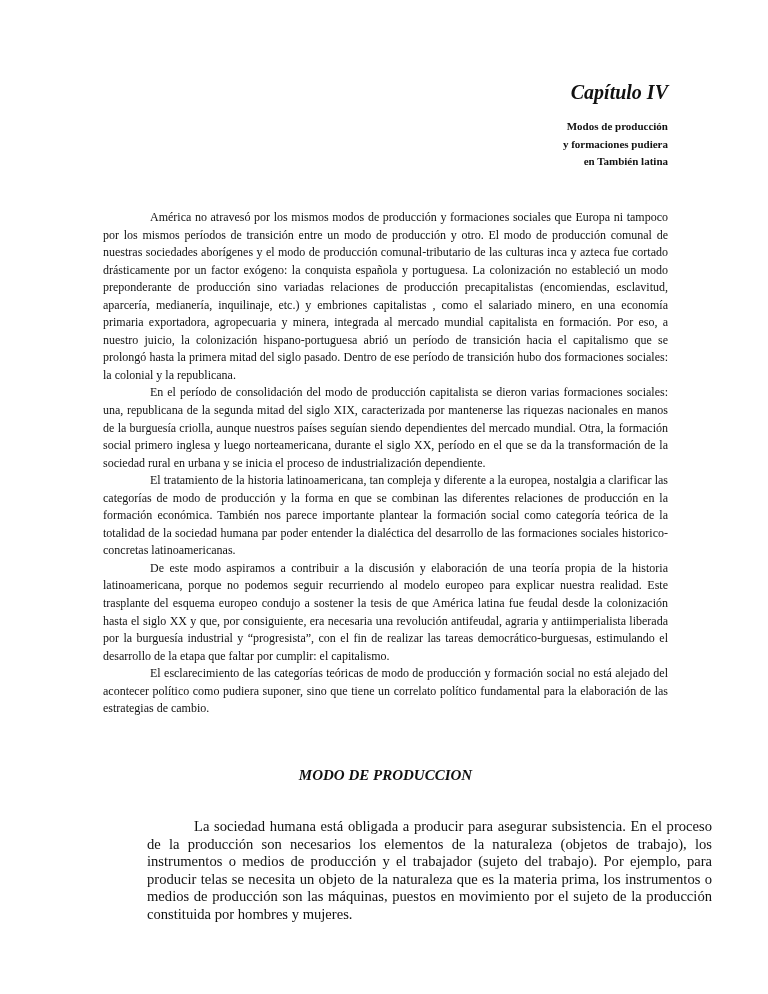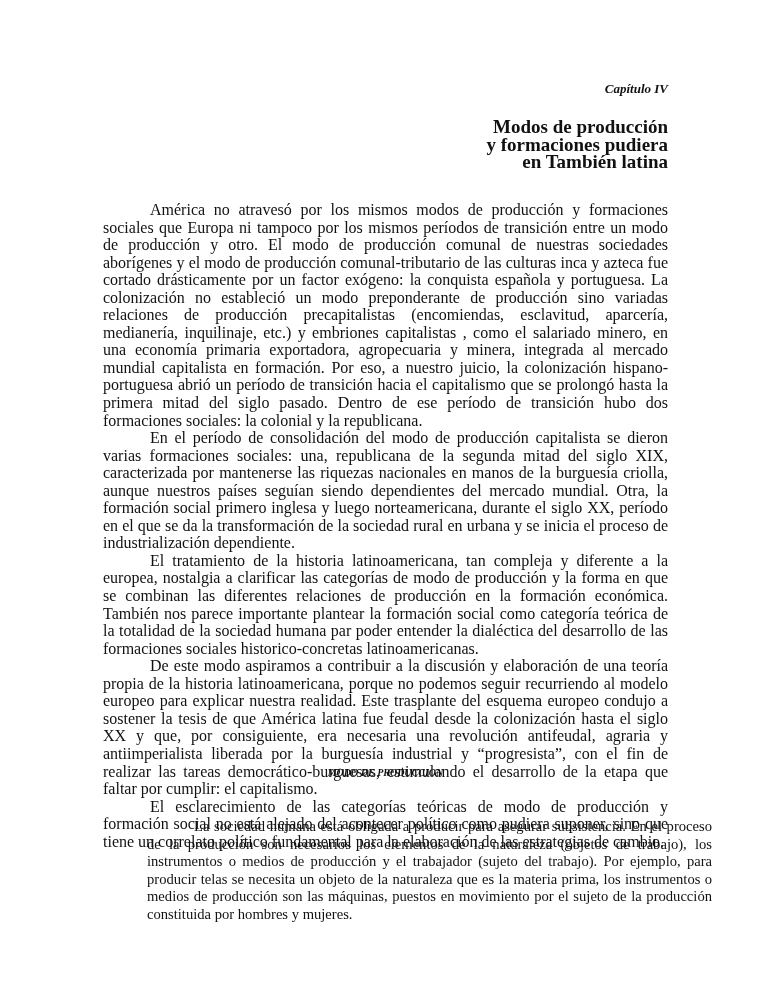--- a/index.html
+++ b/index.html
@@ -1,28 +1,28 @@
 <!DOCTYPE html>
 <html><head>
 <meta charset="utf-8">
 <style>
   html, body { margin: 0; padding: 0; background: #ffffff; }
   body { width: 768px; height: 994px; overflow: hidden; position: relative;
          font-family: "Liberation Serif", "DejaVu Serif", serif; color: #111; }
   .page { position: absolute; left: 103px; top: 0; width: 565px; }
   .chapter { position: absolute; right: 0; top: 81px; font-weight: bold; font-style: italic;
-             font-size: 13px; text-align: right; white-space: nowrap; }
-  .title { position: absolute; right: 0; top: 118px; font-weight: bold; font-size: 19px;
+             font-size: 20px; text-align: right; white-space: nowrap; }
+  .title { position: absolute; right: 0; top: 118px; font-weight: bold; font-size: 11px;
            line-height: 17.6px; text-align: right; }
   .title div { white-space: nowrap; }
-  .body { position: absolute; left: 0; top: 201px; width: 565px; font-size: 16px;
+  .body { position: absolute; left: 0; top: 209px; width: 565px; font-size: 12px;
           line-height: 17.55px; text-align: justify; }
   .body p { margin: 0; text-indent: 47px; }
   .section-heading { position: absolute; left: 0; width: 565px; top: 767px; text-align: center;
-                     font-weight: bold; font-style: italic; font-size: 10px; }
+                     font-weight: bold; font-style: italic; font-size: 15px; }
   .body2 { position: absolute; left: 0; top: 818px; width: 565px; font-size: 14.6px;
            line-height: 17.55px; text-align: justify; margin-left: 44px; }
   .body2 p { margin: 0; text-indent: 47px; }
 </style>
 </head>
 <body>
 
 <div class="page">
   <div class="chapter">Capítulo IV</div>
   <div class="title">

